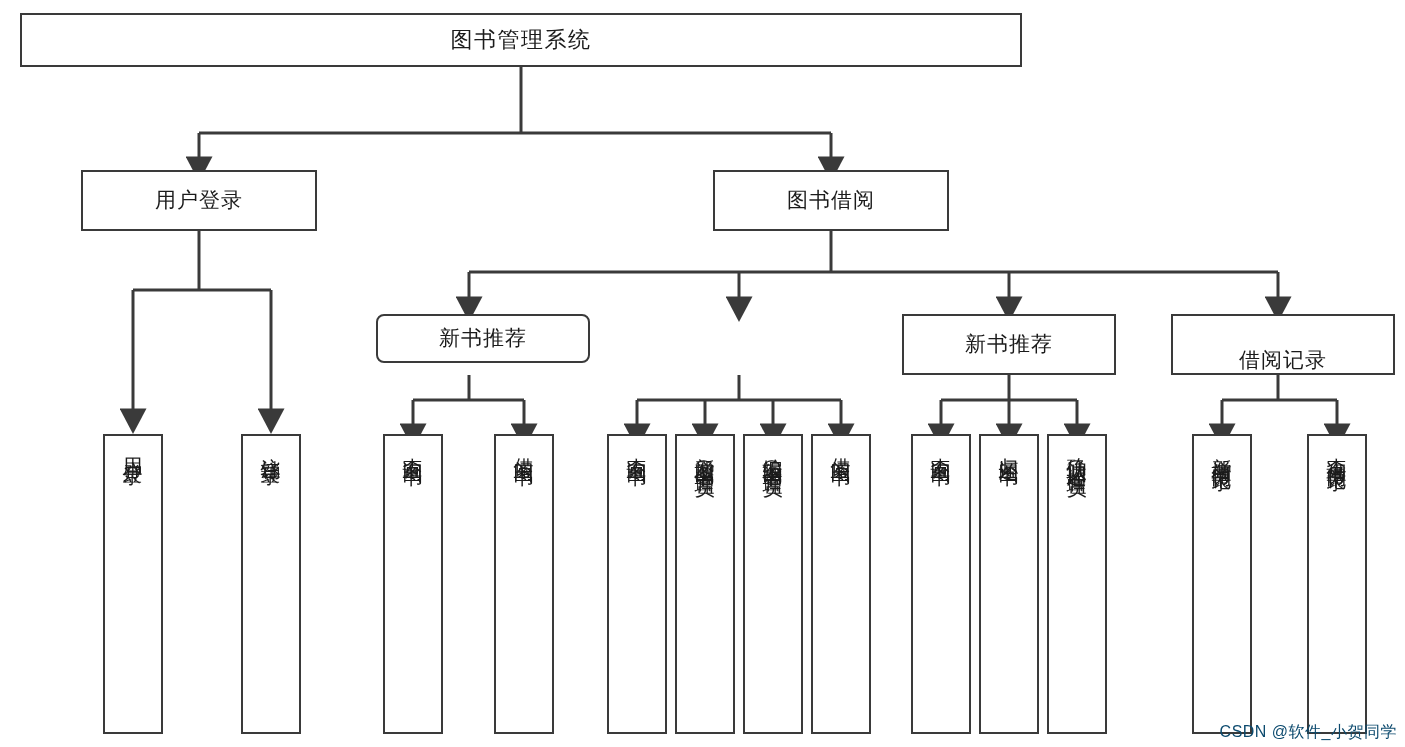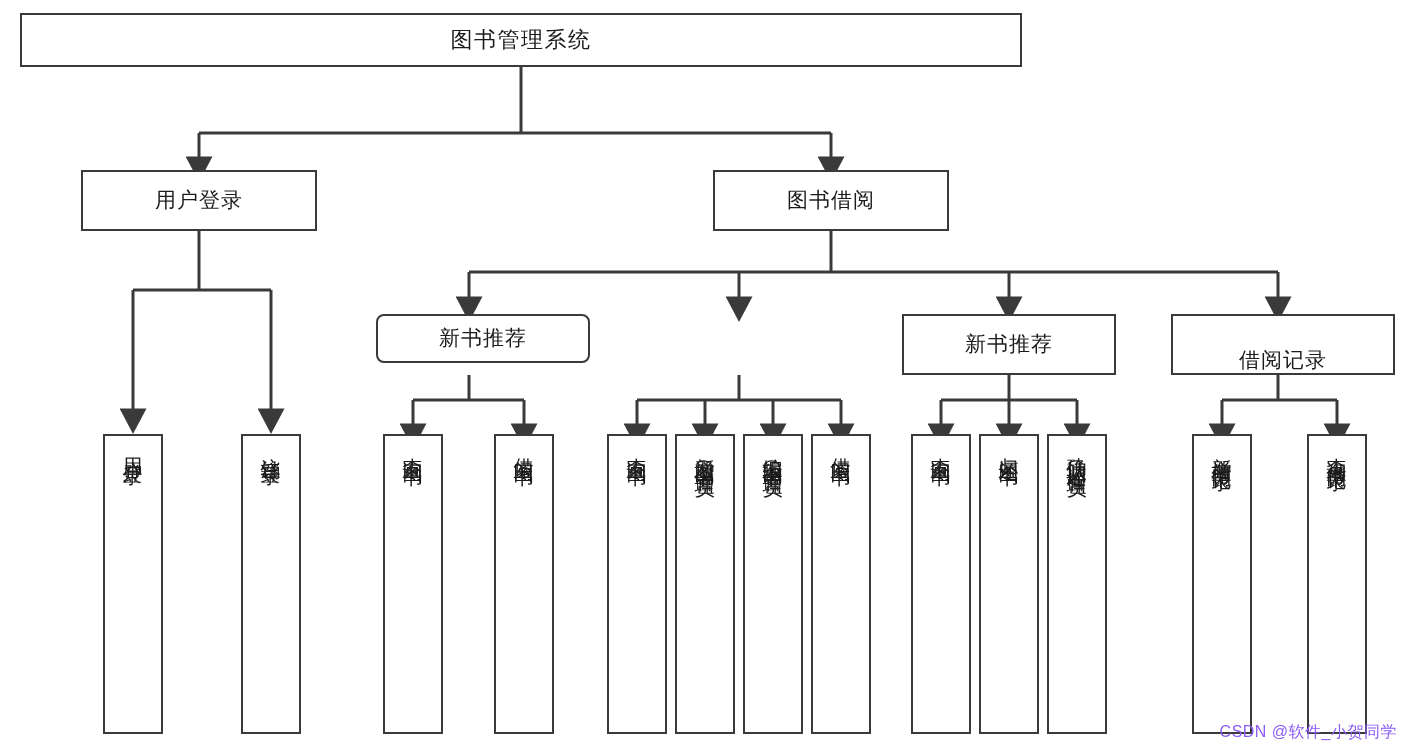--- a/index.html
+++ b/index.html
@@ -64,21 +64,21 @@
     letter-spacing: 3px;
     line-height: 1;
     height: auto;
     max-height: 100%;
   }
   .watermark {
     position: absolute;
     right: 8px;
     bottom: 4px;
     font-size: 16px;
-    color: #8b5cf6;
+    color: #0c4a6e;
     letter-spacing: 0.5px;
     white-space: nowrap;
     z-index: 5;
     font-family: "Liberation Sans", "DejaVu Sans", sans-serif;
   }
 </style>
 </head>
 <body>
 
 <div id="canvas">

